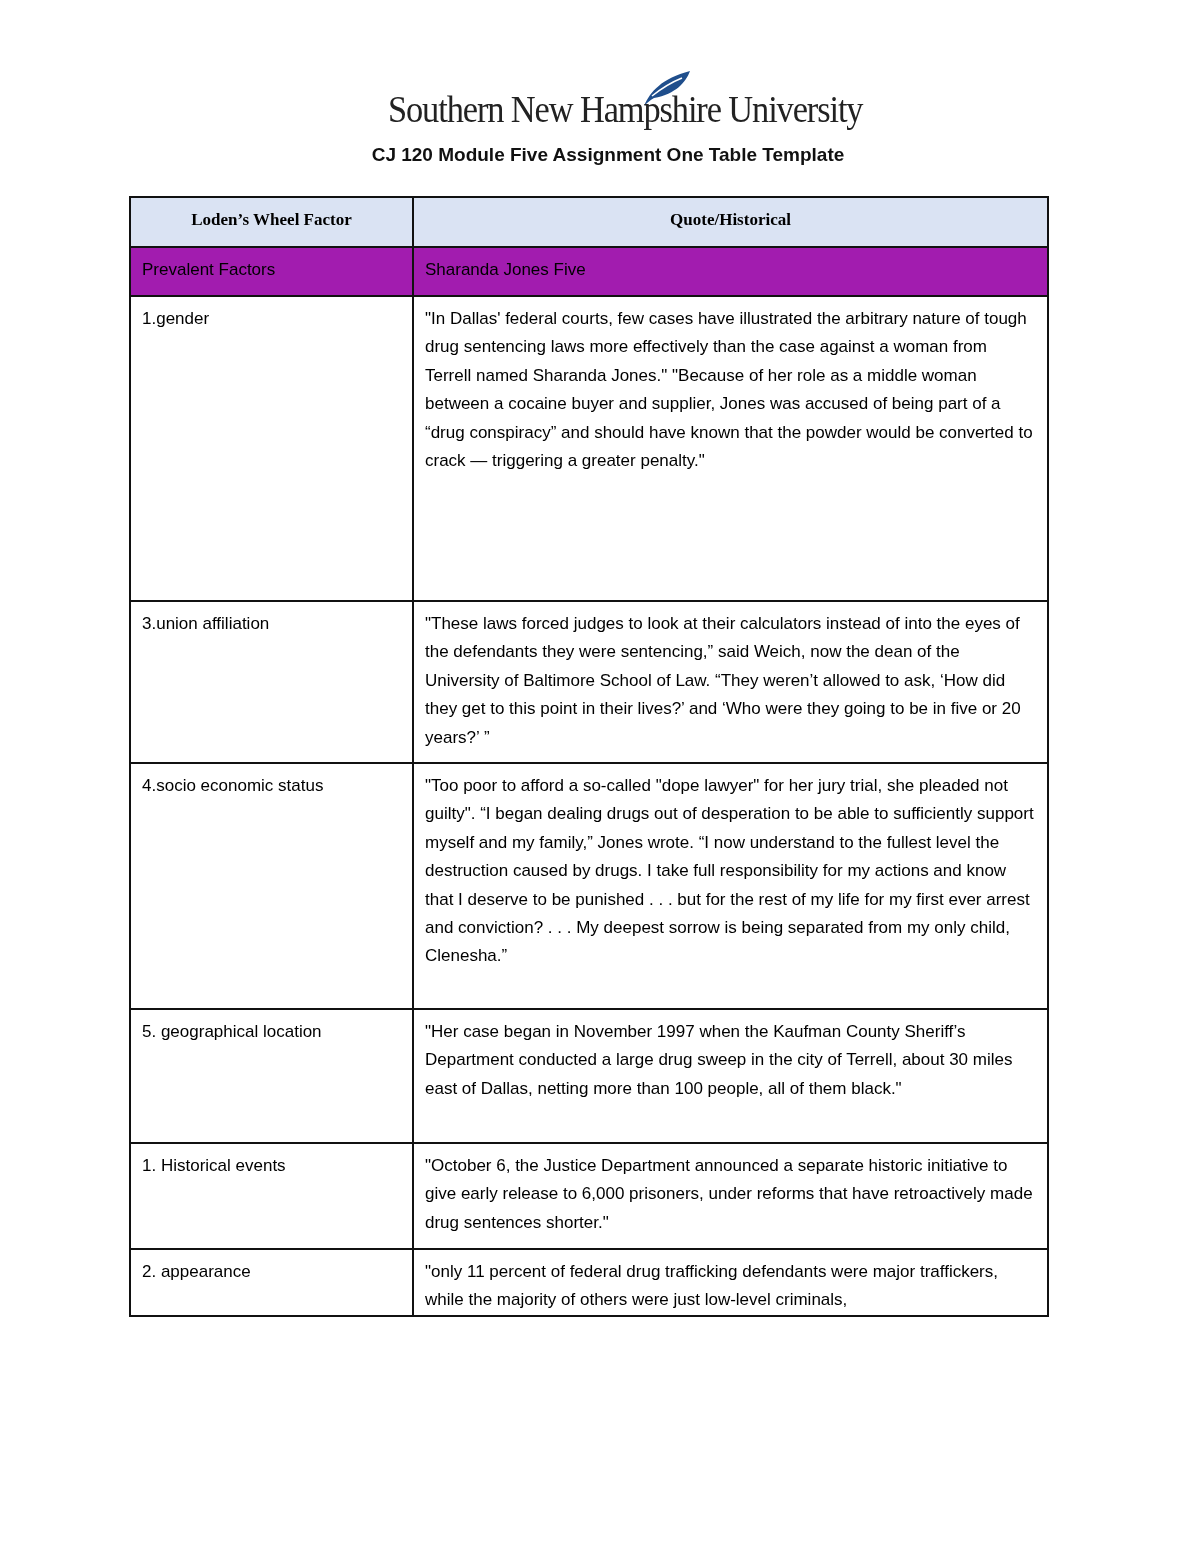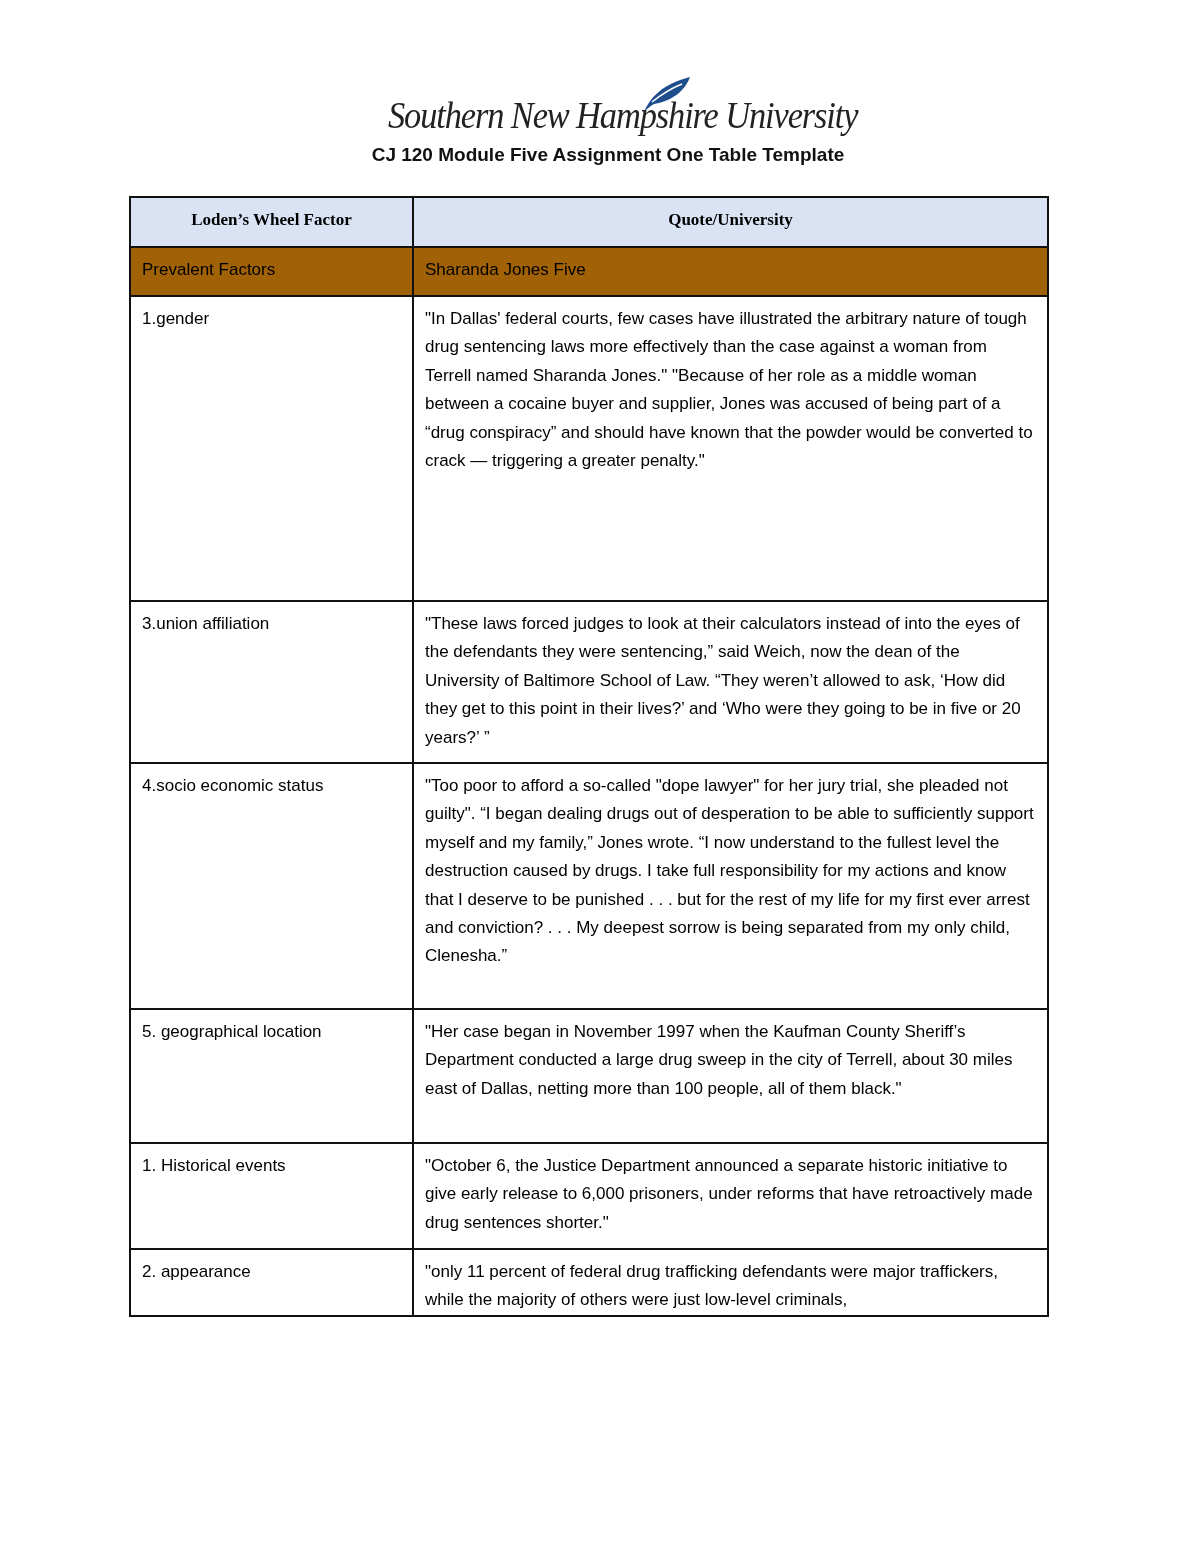--- a/index.html
+++ b/index.html
@@ -1,32 +1,32 @@
 <!DOCTYPE html>
 <html><head>
 <meta charset="utf-8">
 <style>
   html, body { margin: 0; padding: 0; background: #ffffff; }
   body { width: 1200px; height: 1553px; position: relative; overflow: hidden;
          font-family: "Liberation Sans", "DejaVu Sans", sans-serif; color: #000; }
-  .logo { position: absolute; left: 384px; top: 76px; width: 440px; height: 66px; font-style: italic; }
+  .logo { position: absolute; left: 384px; top: 70px; width: 440px; height: 66px; }
   .logo-text { position: absolute; left: 4px; top: 18px; font-family: "Liberation Serif", "DejaVu Serif", serif;
                font-size: 37px; color: #222; letter-spacing: -1.2px; white-space: nowrap; transform: scaleX(0.93);
                transform-origin: left top; }
   .logo-feather { position: absolute; left: 256px; top: 0px; width: 52px; height: 38px; }
   .doc-title { position: absolute; left: 8px; width: 1200px; top: 144px; text-align: center;
                font-size: 19px; font-weight: bold; color: #111; }
   table.main { position: absolute; left: 129px; top: 196px; width: 918px; border-collapse: collapse;
                table-layout: fixed; }
   table.main td, table.main th { border: 2px solid #111; vertical-align: top; padding: 8px 11px 8px 11px;
                font-size: 17px; line-height: 28.4px; text-align: left; font-weight: normal; }
   table.main col.c1 { width: 283px; }
   table.main col.c2 { width: 635px; }
   tr.head th { background: #dae3f3; text-align: center; font-weight: bold; height: 32px; padding-top: 8px; font-family: Liberation Serif, serif; }
-  tr.section td { background: #a16207; height: 31px; }
+  tr.section td { background: #a21caf; height: 31px; }
 </style>
 </head>
 <body>
 
 <div class="logo">
   <svg class="logo-feather" viewBox="0 0 52 38">
     <path d="M4 36 C 10 22, 22 8, 50 1 C 46 12, 36 24, 14 28 C 10 30, 7 33, 4 36 Z" fill="#1f4e8c"></path>
     <path d="M12 26 C 22 18, 32 12, 42 8" stroke="#ffffff" stroke-width="1.5" fill="none"></path>
   </svg>
   <div class="logo-text">Southern New Hampshire University</div>
@@ -35,21 +35,21 @@
 <div class="doc-title">CJ 120 Module Five Assignment One Table Template</div>
 
 <table class="main">
   <colgroup>
       <col class="c1">
       <col class="c2">
     </colgroup>
   <tbody>
       <tr class="head">
     <th>Loden’s Wheel Factor</th>
-    <th>Quote/University</th>
+    <th>Quote/Historical</th>
   </tr>
   <tr class="section">
     <td>Prevalent Factors</td>
     <td>Sharanda Jones Five</td>
   </tr>
   <tr>
     <td style="height:287px">1.gender</td>
     <td>"In Dallas' federal courts, few cases have illustrated the arbitrary nature of tough drug sentencing laws more effectively than the case against a woman from Terrell named Sharanda Jones." "Because of her role as a middle woman between a cocaine buyer and supplier, Jones was accused of being part of a “drug conspiracy” and should have known that the powder would be converted to crack — triggering a greater penalty."</td>
   </tr>
   <tr>

